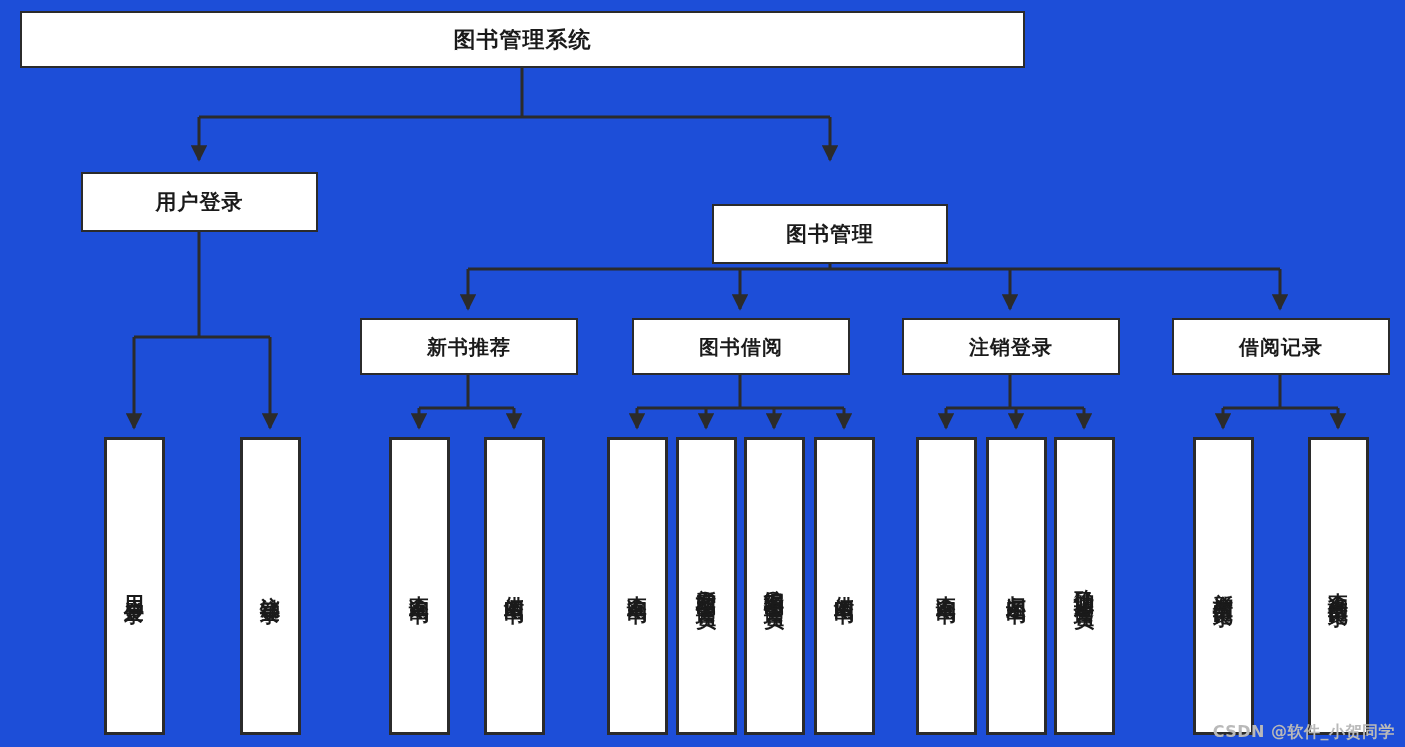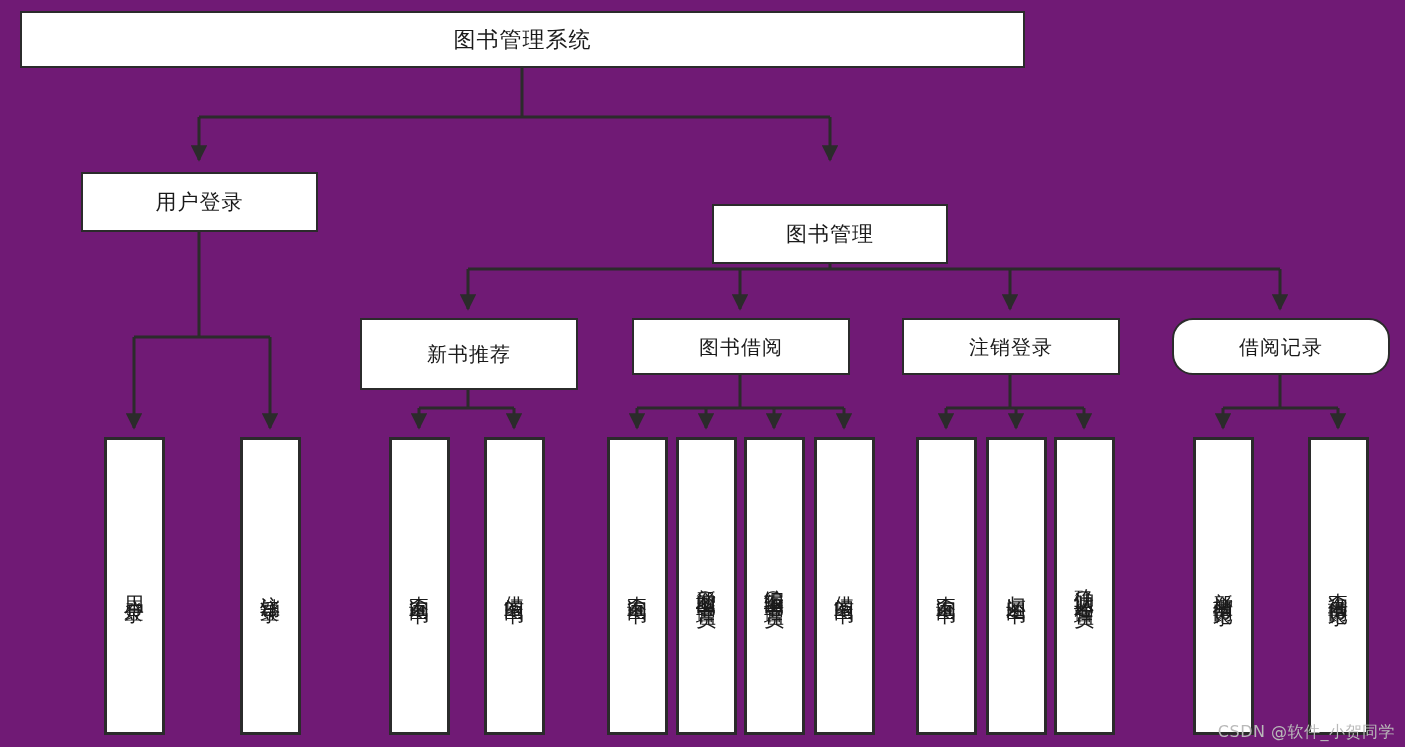--- a/index.html
+++ b/index.html
@@ -4,22 +4,23 @@
 <style>
   html,body{margin:0;padding:0;background:#ffffff;}
   body{
     font-family:"DejaVu Sans","Liberation Sans",sans-serif;
     -webkit-font-smoothing:antialiased;
   }
   #canvas{
     position:relative;
     width:1405px;
     height:747px;
-    background:#701a75;
+    background:#1d4ed8;
     overflow:hidden;
+    font-weight:bold;
   }
   svg#wires{
     position:absolute;
     left:0;top:0;
     width:1405px;height:747px;
     pointer-events:none;
   }
   .node{
     position:absolute;
     box-sizing:border-box;
@@ -122,30 +123,30 @@
     <span class="label">图书管理系统</span>
   </div>
 
   <div class="node tier2" style="left:81px;top:172px;width:237px;height:60px;">
     <span class="label">用户登录</span>
   </div>
   <div class="node tier2" style="left:712px;top:172px;width:236px;height:60px;margin-top:32px;">
     <span class="label">图书管理</span>
   </div>
 
-  <div class="node tier3" style="left:360px;top:318px;width:218px;height:72px;">
+  <div class="node tier3" style="left:360px;top:318px;width:218px;height:57px;">
     <span class="label">新书推荐</span>
   </div>
   <div class="node tier3" style="left:632px;top:318px;width:218px;height:57px;">
     <span class="label">图书借阅</span>
   </div>
   <div class="node tier3" style="left:902px;top:318px;width:218px;height:57px;">
     <span class="label">注销登录</span>
   </div>
-  <div class="node tier3" style="left:1172px;top:318px;width:218px;height:57px;border-radius:21px;">
+  <div class="node tier3" style="left:1172px;top:318px;width:218px;height:57px;">
     <span class="label">借阅记录</span>
   </div>
 
   <div class="node leaf" style="left:104px;top:437px;width:61px;height:298px;">
     <span class="vtext">用户登录</span>
   </div>
   <div class="node leaf" style="left:240px;top:437px;width:61px;height:298px;">
     <span class="vtext">注销登录</span>
   </div>
 

